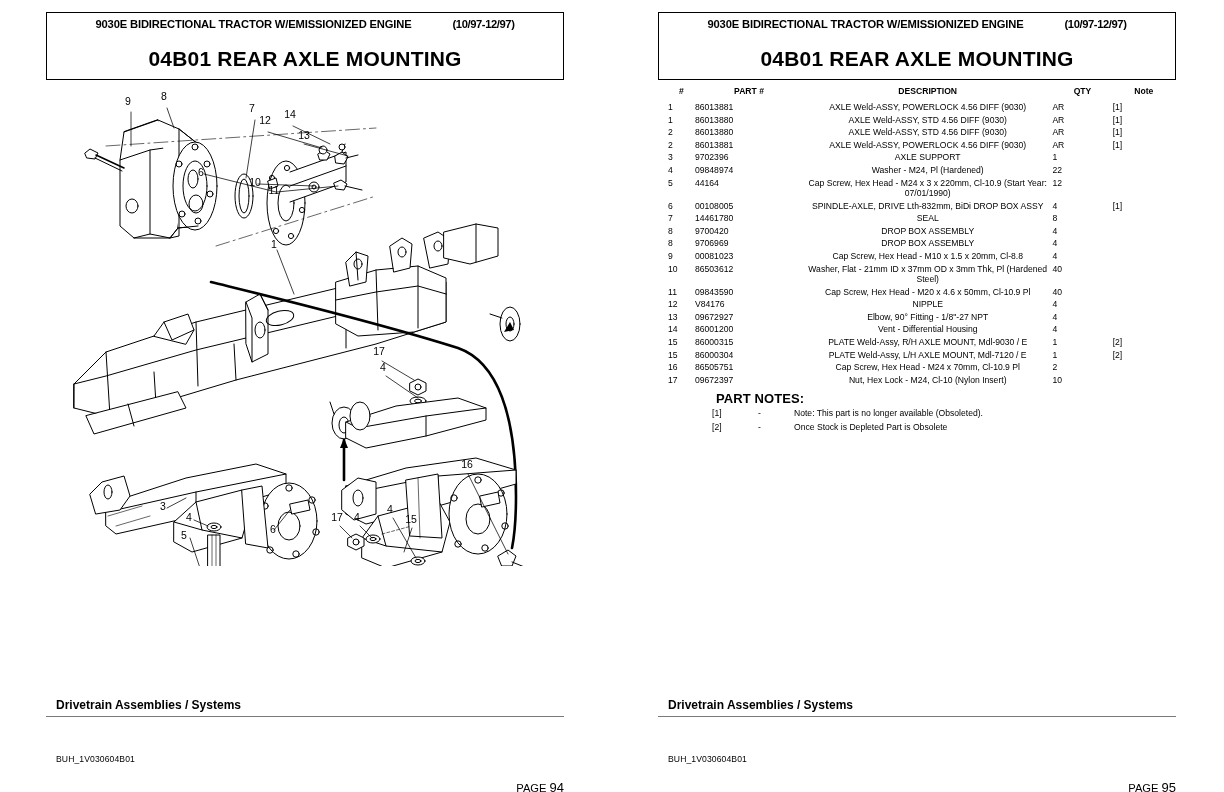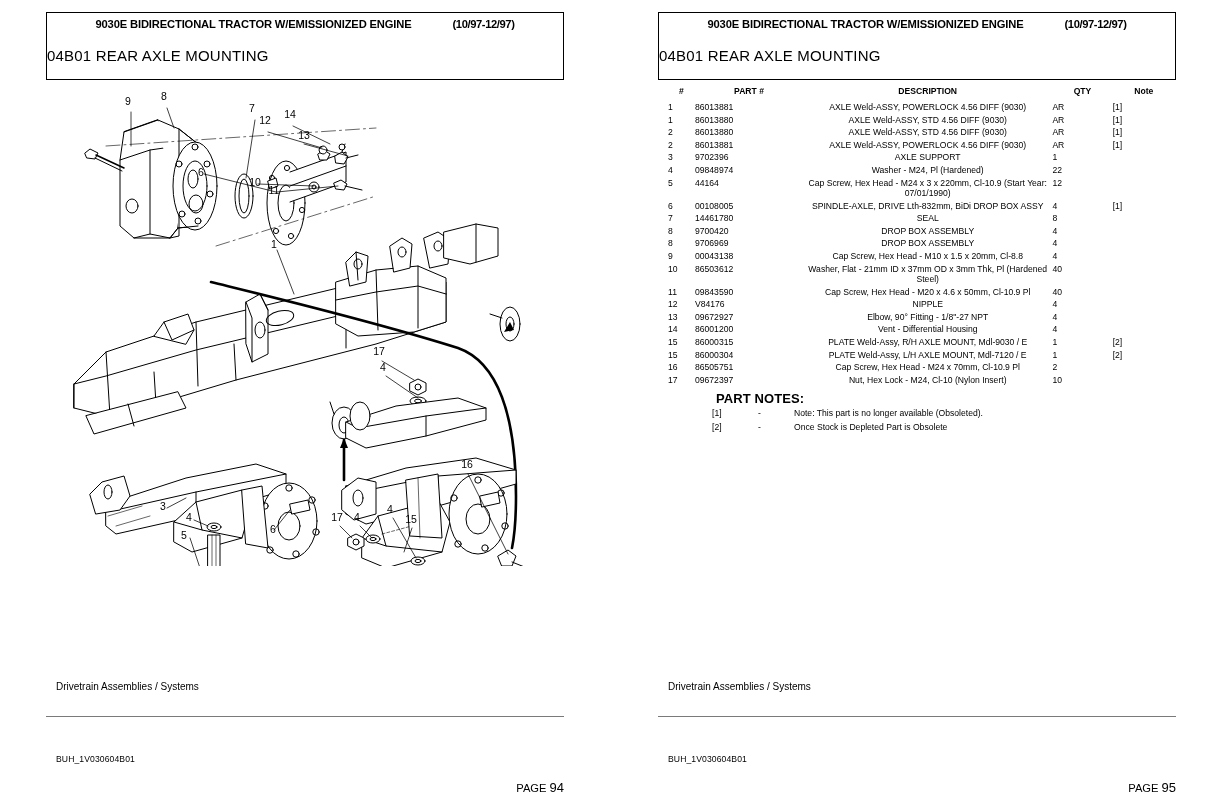--- a/index.html
+++ b/index.html
@@ -43,40 +43,41 @@
     font-size: 11.2px;
     font-weight: bold;
     letter-spacing: -0.15px;
     white-space: nowrap;
   }
   .header-model .daterange { letter-spacing: -0.4px; padding-left: 41px; }
   .header-title {
     position: absolute;
     left: 0; right: 0;
     top: 34px;
-    text-align: left;
-    font-size: 15px;
-    font-weight: normal;
+    text-align: center;
+    font-size: 21px;
+    font-weight: bold;
     letter-spacing: 0.2px;
   }
 
   
   .footer-rule {
     position: absolute;
     left: 46px;
     width: 518px;
     top: 716px;
     height: 1px;
     background: #7a7a7a;
   }
   .footer-section {
     position: absolute;
     left: 56px;
-    top: 681px;
-    font-size: 10px;
+    top: 698px;
+    font-size: 12px;
+    font-weight: bold;
   }
   .footer-doc {
     position: absolute;
     left: 56px;
     top: 754px;
     font-size: 8.6px;
     letter-spacing: 0.1px;
   }
   .footer-page {
     position: absolute;
@@ -566,21 +567,21 @@
         </tr>
         <tr>
           <td class="c-idx col-idx">8</td>
           <td class="c-part col-part">9706969</td>
           <td class="c-desc col-desc">DROP BOX ASSEMBLY</td>
           <td class="c-qty col-qty">4</td>
           <td class="c-note col-note"></td>
         </tr>
         <tr>
           <td class="c-idx col-idx">9</td>
-          <td class="c-part col-part">00043138</td>
+          <td class="c-part col-part">00081023</td>
           <td class="c-desc col-desc">Cap Screw, Hex Head - M10 x 1.5 x 20mm, Cl-8.8</td>
           <td class="c-qty col-qty">4</td>
           <td class="c-note col-note"></td>
         </tr>
         <tr>
           <td class="c-idx col-idx">10</td>
           <td class="c-part col-part">86503612</td>
           <td class="c-desc col-desc">Washer, Flat - 21mm ID x 37mm OD x 3mm Thk, Pl (Hardened Steel)</td>
           <td class="c-qty col-qty">40</td>
           <td class="c-note col-note"></td>

